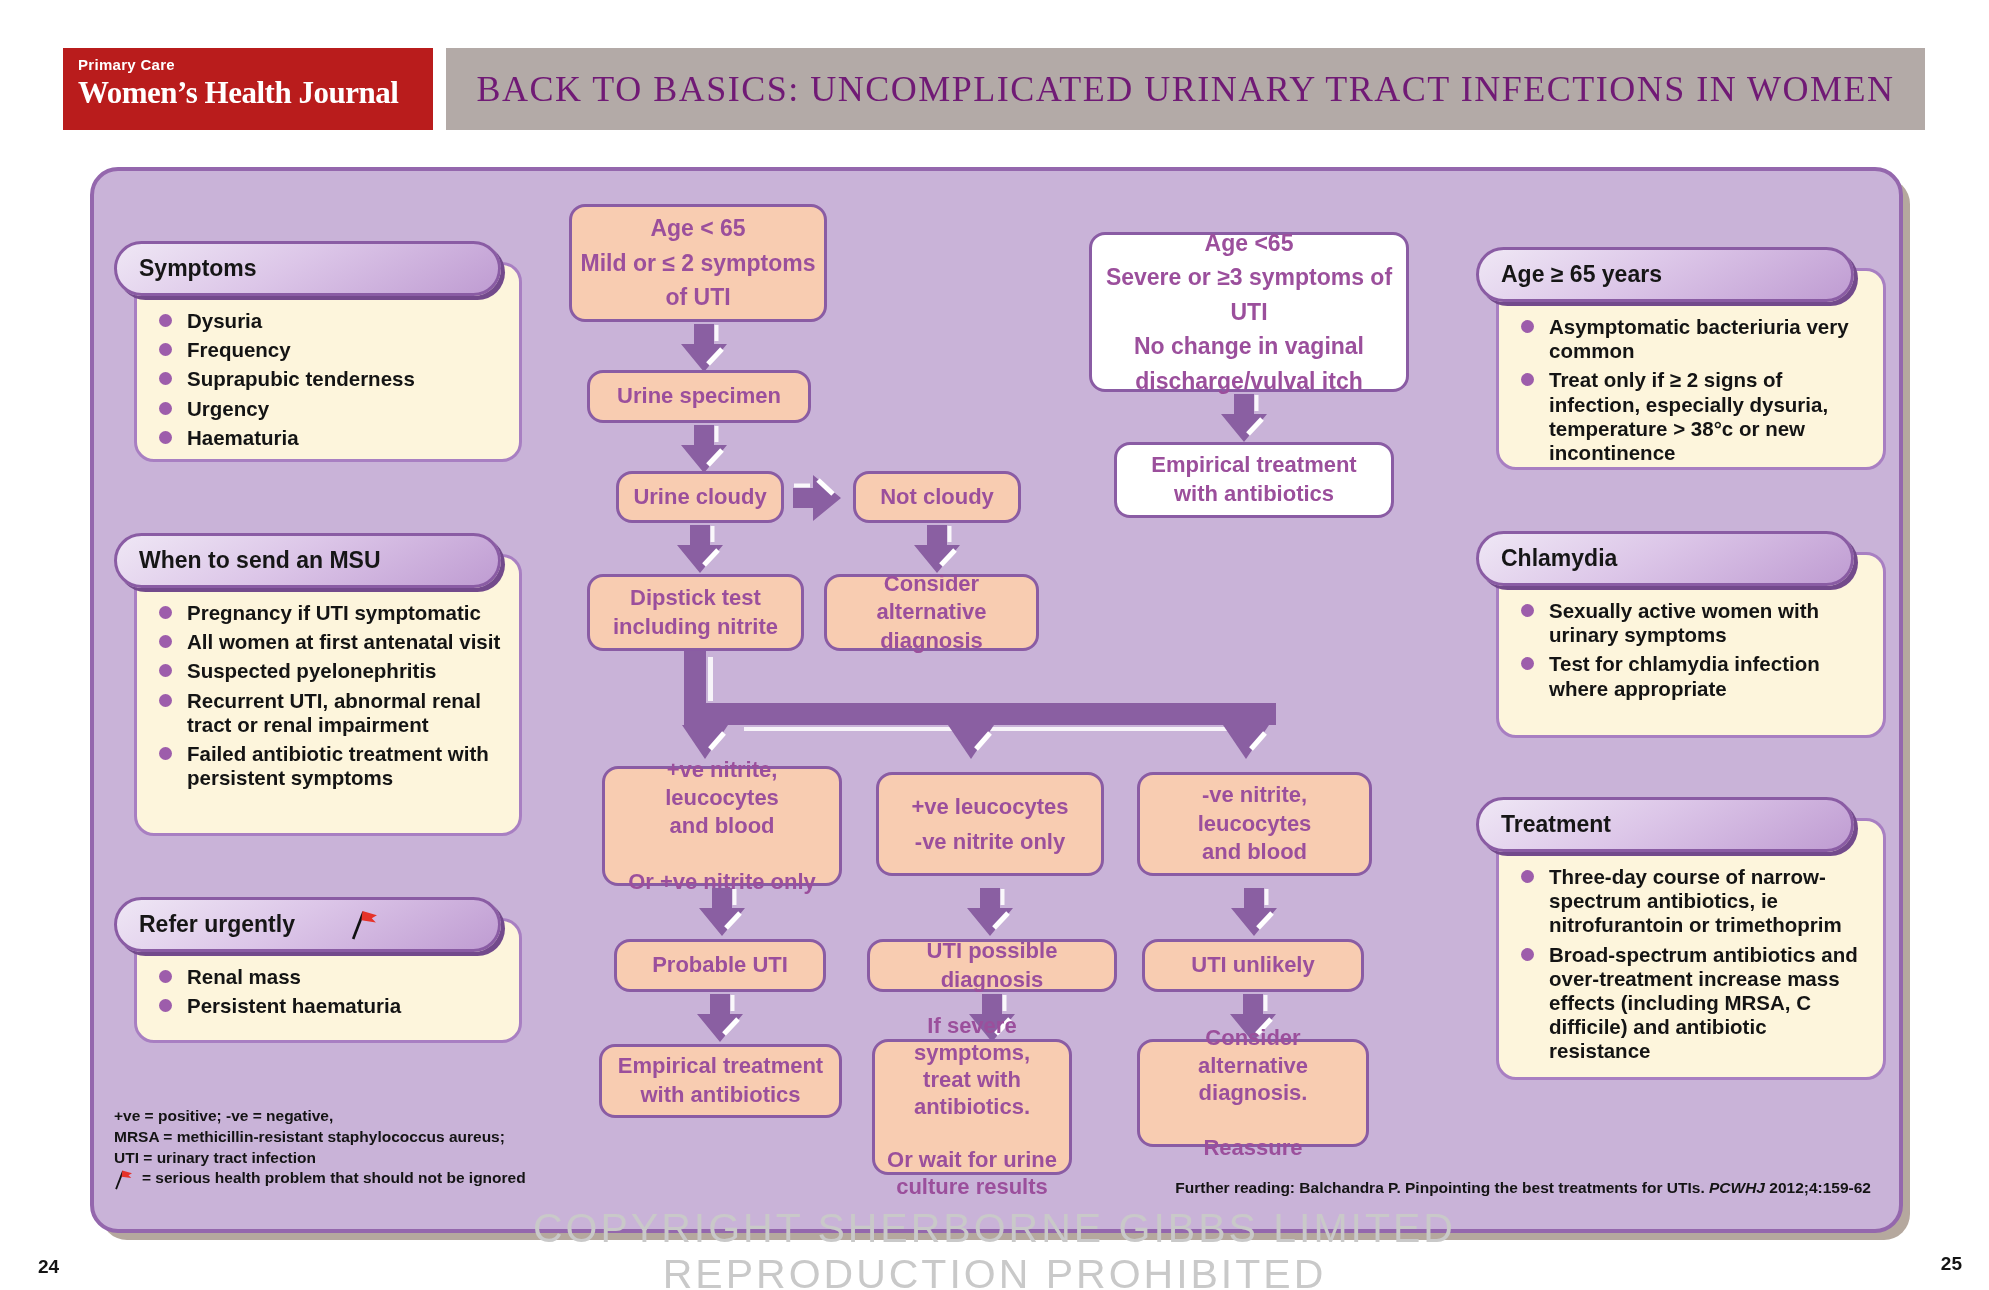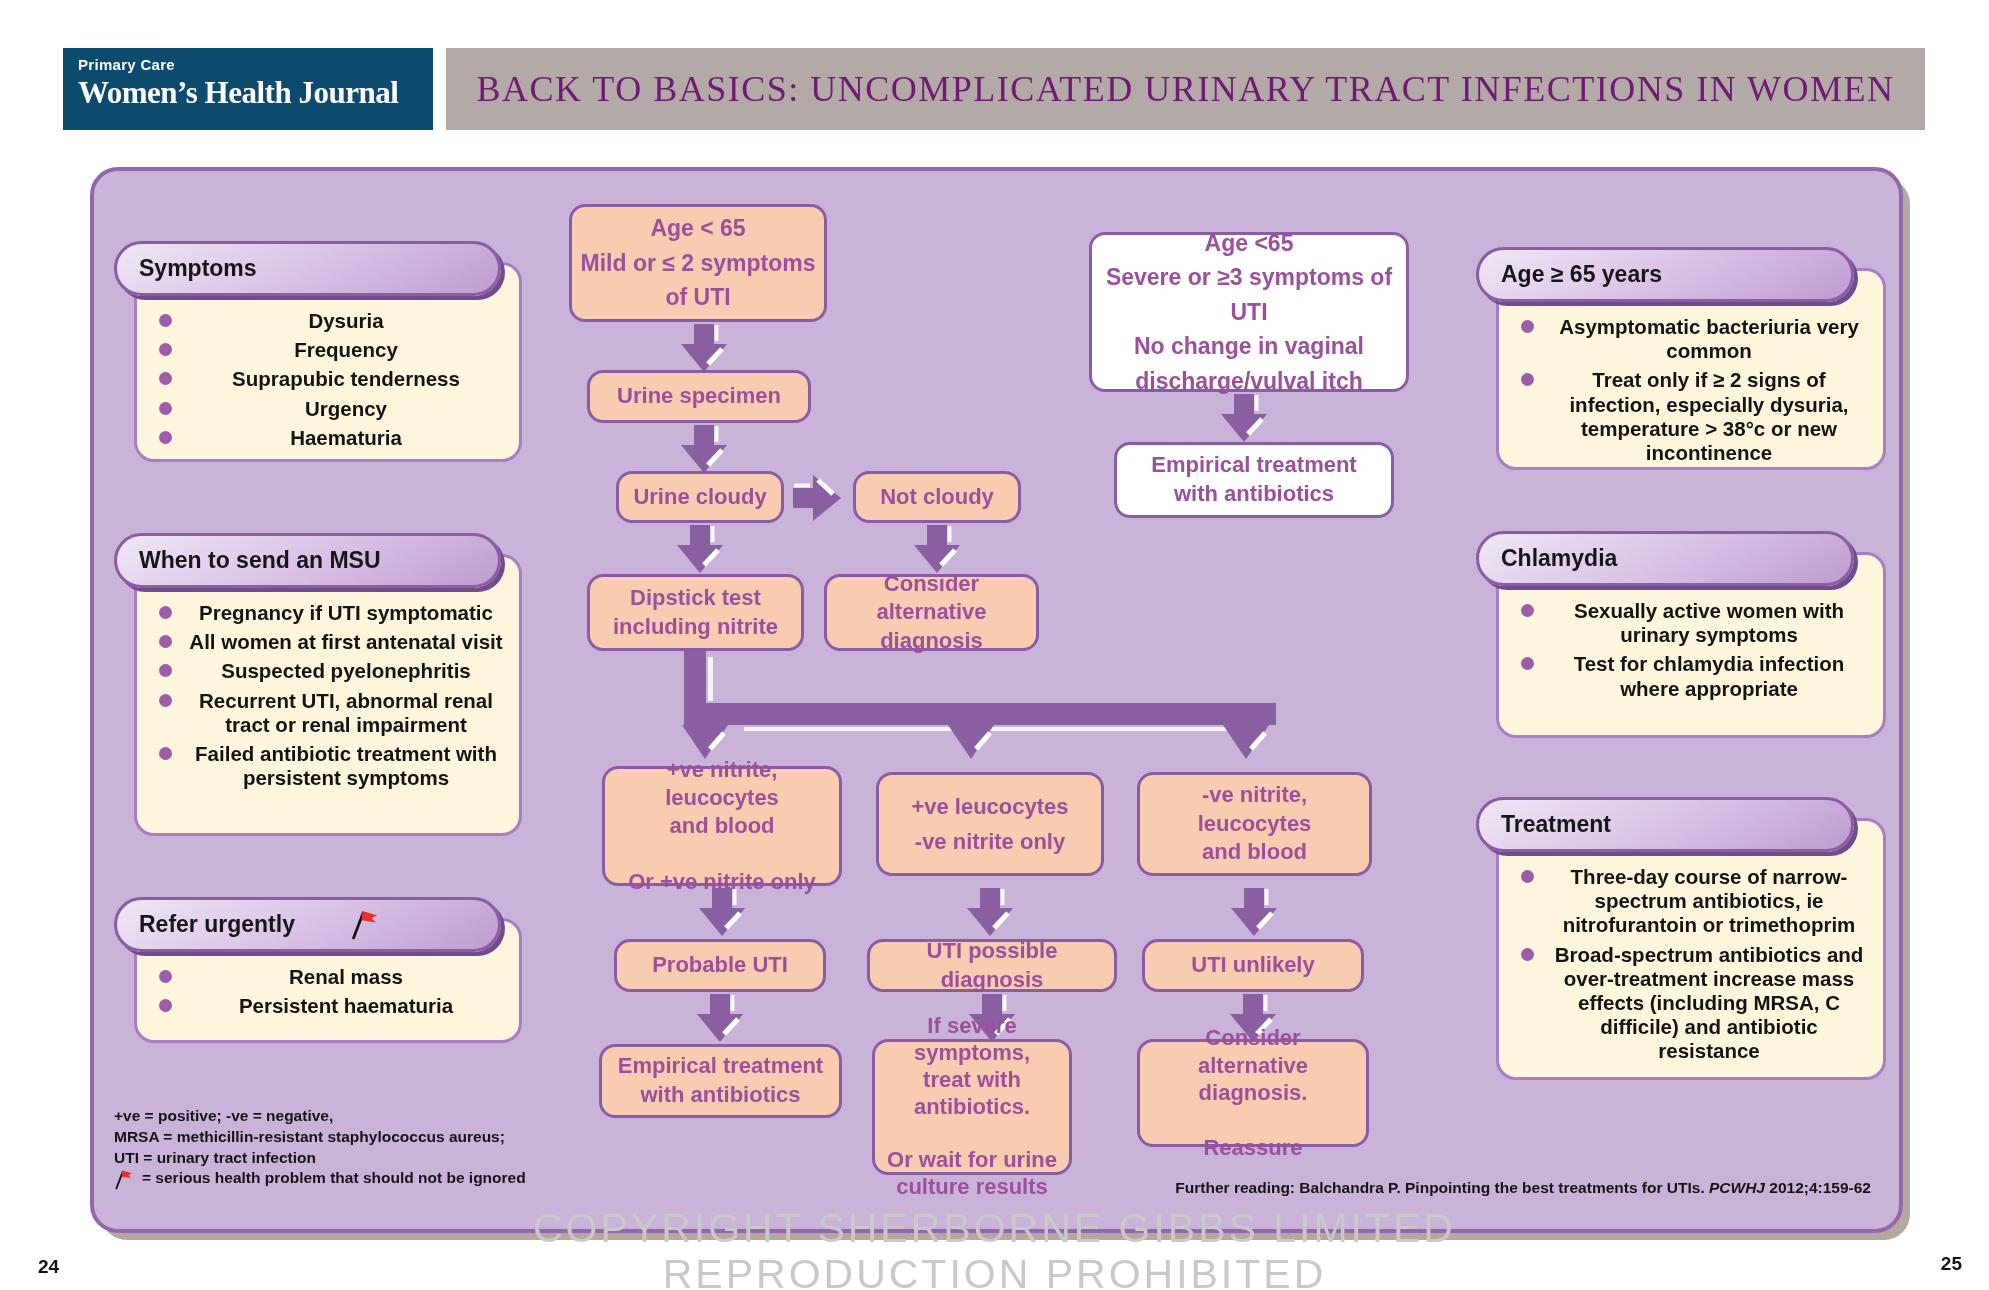--- a/index.html
+++ b/index.html
@@ -3,42 +3,41 @@
 <meta charset="utf-8">
 <style>
   html,body{margin:0;padding:0;}
   body{
     width:1989px;height:1290px;position:relative;background:#ffffff;
     font-family:"Liberation Sans",sans-serif;overflow:hidden;
   }
   
   .logo-box{
     position:absolute;left:63px;top:48px;width:370px;height:82px;
-    background:#0c4a6e;color:#fff;box-sizing:border-box;padding:9px 0 0 15px;
+    background:#b91c1c;color:#fff;box-sizing:border-box;padding:9px 0 0 15px;
   }
   .logo-kicker{font-size:15px;font-weight:700;letter-spacing:.3px;line-height:1.1;}
   .logo-title{font-family:"Liberation Serif",serif;font-size:31px;font-weight:700;letter-spacing:-.5px;line-height:1.25;}
   .banner{
     position:absolute;left:446px;top:48px;width:1479px;height:82px;background:#b3aaa7;
     color:#701a75;font-family:"Liberation Serif",serif;font-size:36px;letter-spacing:1.5px;
     display:flex;align-items:center;justify-content:center;white-space:nowrap;
   }
   
   .panel{
     position:absolute;left:90px;top:167px;width:1813px;height:1066px;box-sizing:border-box;
     background:#c9b3d8;border:4px solid #9467ad;border-radius:28px;
     box-shadow:9px 9px 0 -2px #b5a89e;
   }
   
   .infobox{position:absolute;}
   .ib-body{
     position:absolute;left:20px;top:21px;box-sizing:border-box;
     background:#fdf5dc;border:3px solid #a87fc2;border-radius:20px;
     padding:44px 14px 28px 18px;
-    text-align:center;
   }
   .ib-head{
     position:absolute;left:0;top:0;height:55px;box-sizing:border-box;
     border:3px solid #8a5ca4;border-radius:28px;
     background:linear-gradient(150deg,#efe7f5 0%,#dcc6e8 45%,#bf9cd2 100%);
     box-shadow:4px 4px 0 #734a8c;
     display:flex;align-items:center;gap:55px;padding:0 22px;
     font-size:23px;font-weight:700;color:#161616;
   }
   .infobox ul{list-style:none;margin:0;padding:0;}

